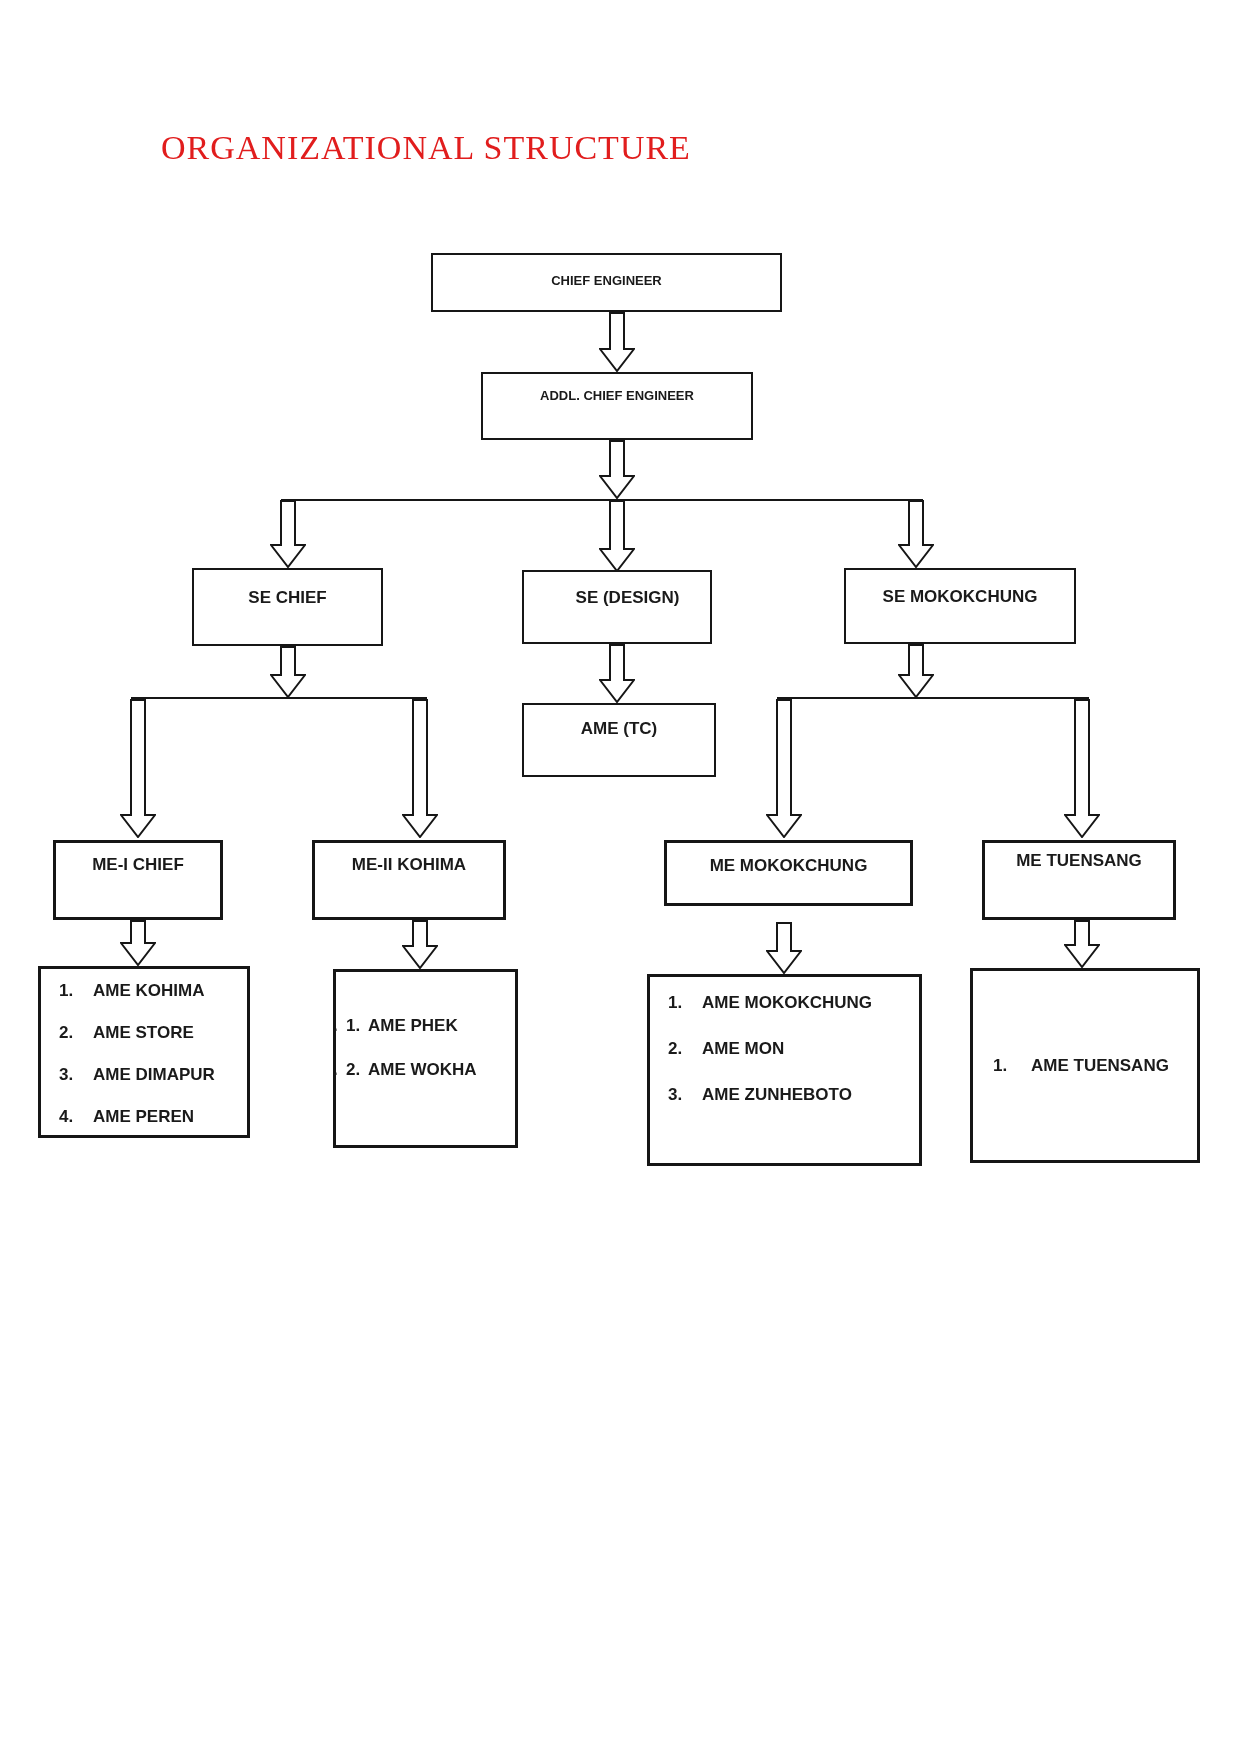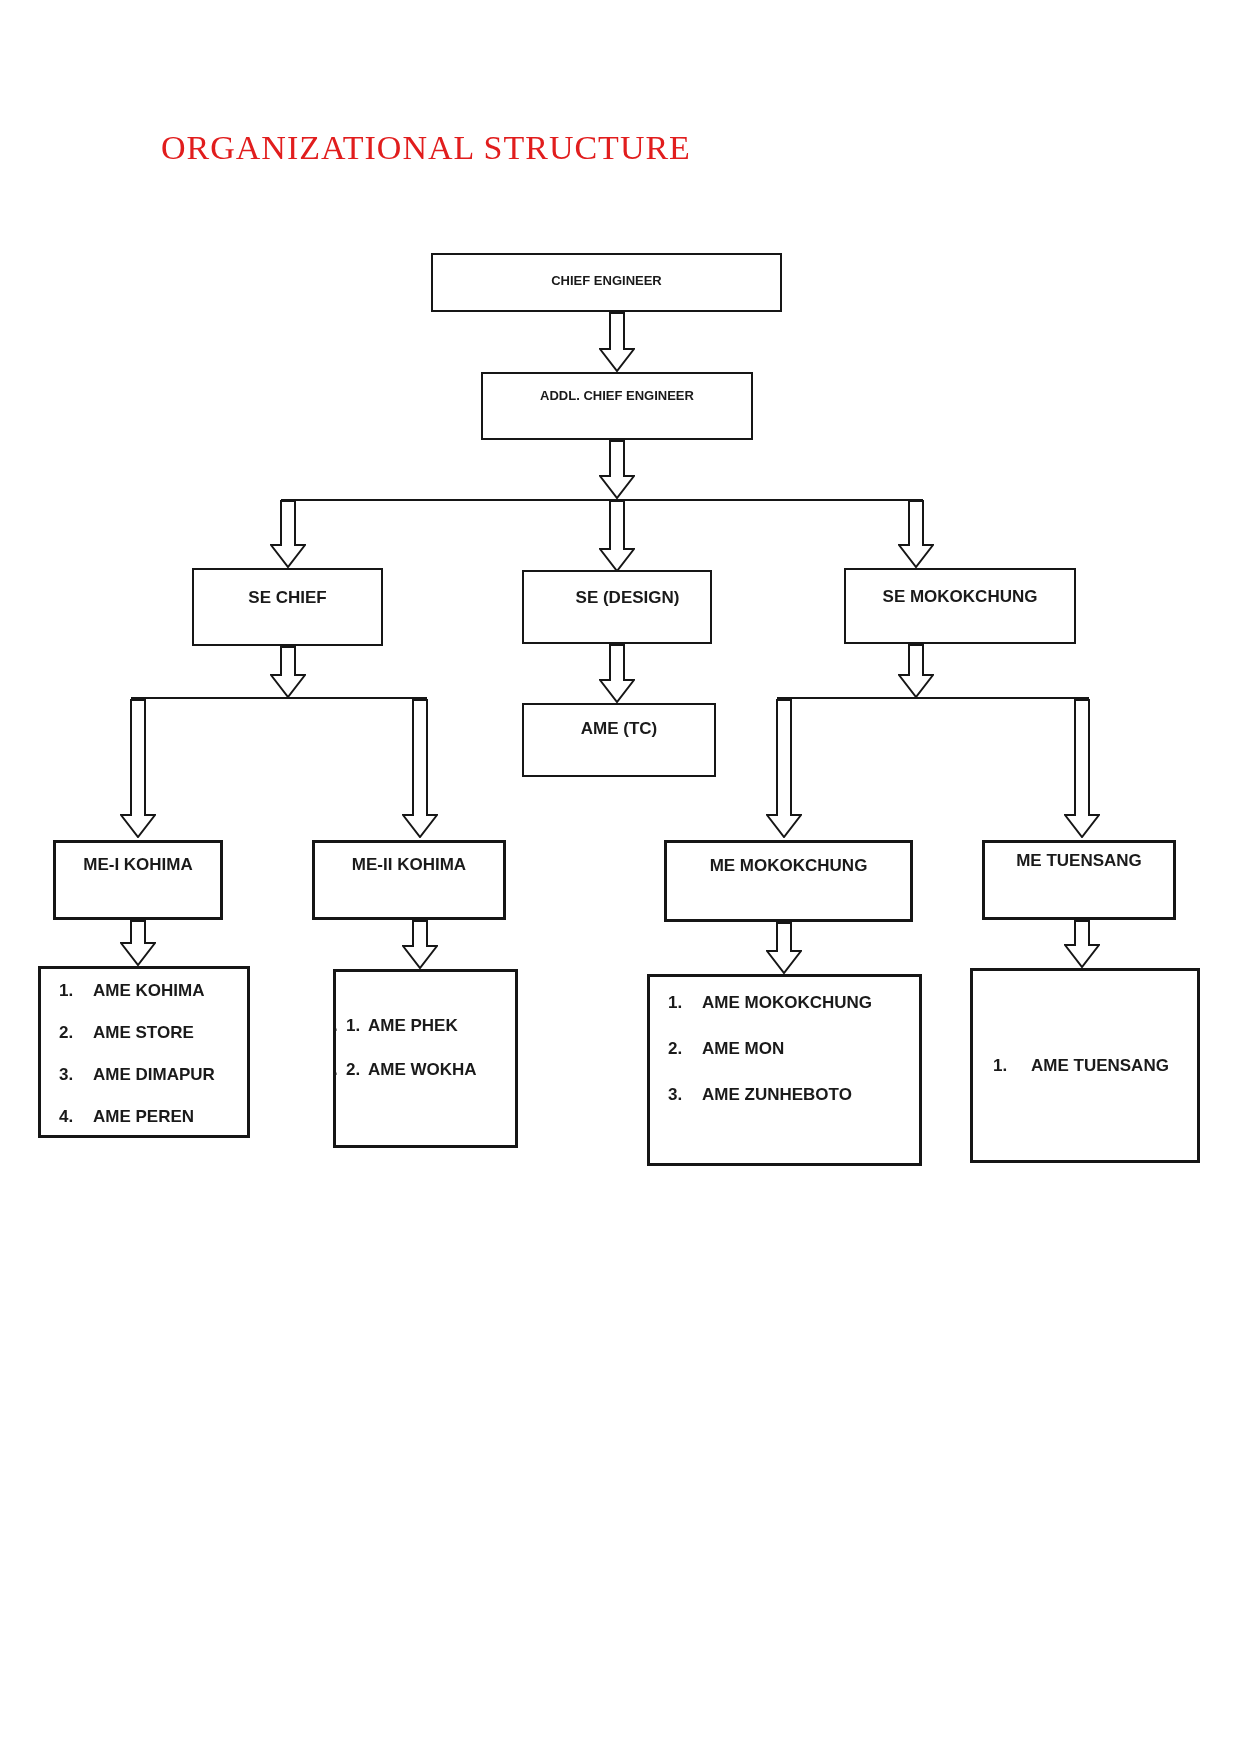--- a/index.html
+++ b/index.html
@@ -91,23 +91,23 @@
     <polygon points="11,1 25,1 25,31 35,31 18,53 1,31 11,31"></polygon>
   </svg>
   <div class="hline" style="left:777px;top:697px;width:312px;"></div>
   <svg class="arrow" style="left:766px;top:699px;" width="36" height="139">
     <polygon points="11,1 25,1 25,116 35,116 18,138 1,116 11,116"></polygon>
   </svg>
   <svg class="arrow" style="left:1064px;top:699px;" width="36" height="139">
     <polygon points="11,1 25,1 25,116 35,116 18,138 1,116 11,116"></polygon>
   </svg>
 
-  <div class="node b3" style="left:53px;top:840px;width:170px;height:80px;padding-top:12px;">ME-I KOHIMA</div>
+  <div class="node b3" style="left:53px;top:840px;width:170px;height:80px;padding-top:12px;">ME-I CHIEF</div>
   <div class="node b3" style="left:312px;top:840px;width:194px;height:80px;padding-top:12px;">ME-II KOHIMA</div>
-  <div class="node b3" style="left:664px;top:840px;width:249px;height:82px;padding-top:13px;">ME MOKOKCHUNG</div>
+  <div class="node b3" style="left:664px;top:840px;width:249px;height:66px;padding-top:13px;">ME MOKOKCHUNG</div>
   <div class="node b3" style="left:982px;top:840px;width:194px;height:80px;padding-top:8px;">ME TUENSANG</div>
 
   <svg class="arrow" style="left:120px;top:920px;" width="36" height="46">
     <polygon points="11,1 25,1 25,23 35,23 18,45 1,23 11,23"></polygon>
   </svg>
   <svg class="arrow" style="left:402px;top:920px;" width="36" height="49">
     <polygon points="11,1 25,1 25,26 35,26 18,48 1,26 11,26"></polygon>
   </svg>
   <svg class="arrow" style="left:766px;top:922px;" width="36" height="52">
     <polygon points="11,1 25,1 25,29 35,29 18,51 1,29 11,29"></polygon>

